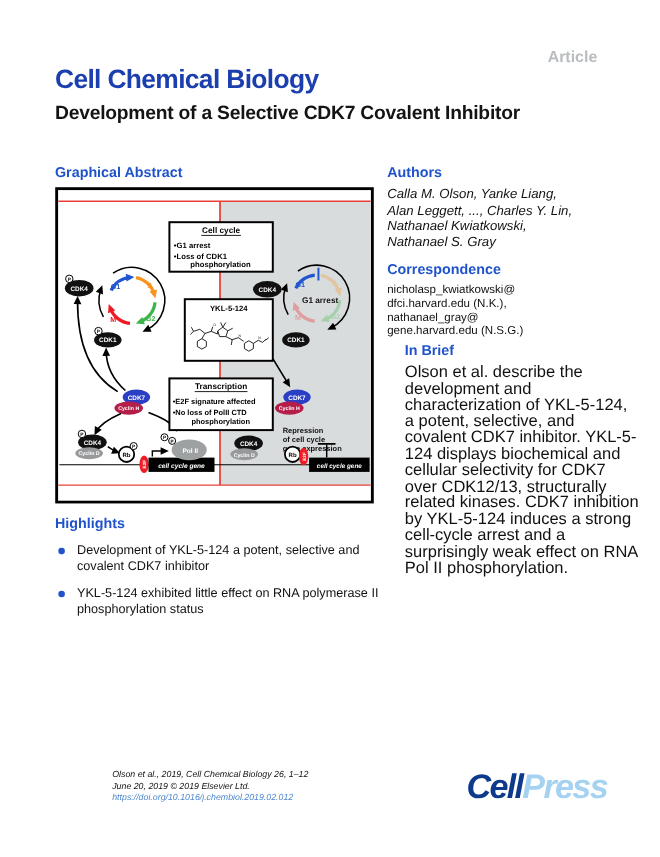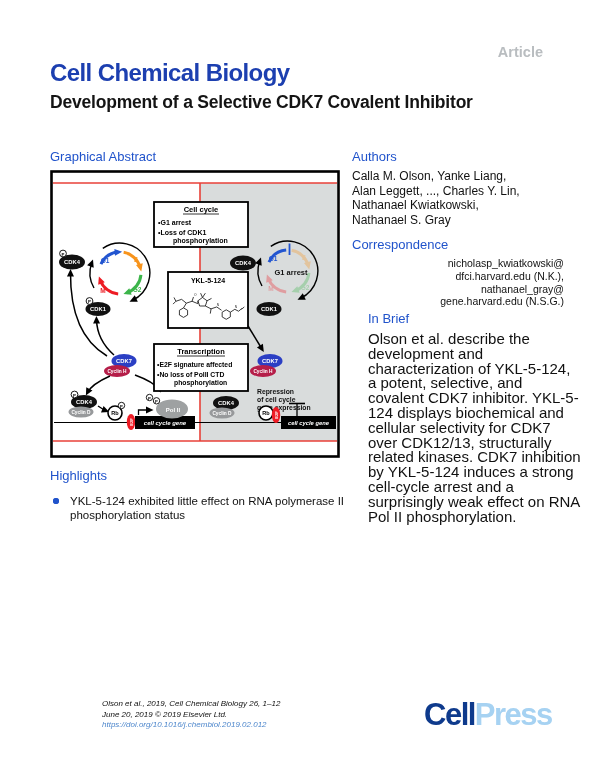--- a/index.html
+++ b/index.html
@@ -3,41 +3,41 @@
 <meta charset="utf-8">
 <style>
   * { margin:0; padding:0; box-sizing:border-box; }
   html,body { background:#ffffff; }
   body { width:600px; height:779px; position:relative; font-family:"Liberation Sans",sans-serif; overflow:hidden; }
 
   .article-label { position:absolute; top:44px; right:57px; font-size:14.5px; font-weight:bold; color:#b9bdc0; }
   .journal-title { position:absolute; left:50px; top:59px; font-size:24px; font-weight:bold; color:#1c3fb0; letter-spacing:-0.6px; }
   .paper-title { position:absolute; left:50px; top:92px; font-size:17.5px; font-weight:bold; color:#141414; line-height:21px; letter-spacing:-0.2px; }
 
-  .section-heading { font-size:13px; font-weight:normal; color:#2053cb; }
+  .section-heading { font-size:13px; font-weight:bold; color:#2053cb; }
   .ga-heading { position:absolute; left:50px; top:149px; }
 
   .figure-wrap { position:absolute; left:50px; top:170px; width:290px; height:288px; }
   .figure-wrap svg { display:block; }
   svg text { font-family:"Liberation Sans",sans-serif; }
 
   .authors { position:absolute; left:352px; top:149px; width:212px; }
-  .authors .lines { margin-top:5px; font-size:12px; line-height:14.6px; color:#111; }
+  .authors .lines { margin-top:5px; font-size:12px; line-height:14.6px; color:#111;font-style:italic; }
   .correspondence { position:absolute; left:352px; top:237px; width:212px; }
-  .correspondence .lines { margin-top:5px; font-size:10.5px; line-height:12.8px; color:#111;text-align:right; }
+  .correspondence .lines { margin-top:5px; font-size:10.5px; line-height:12.8px; color:#111; }
   .in-brief { position:absolute; left:368px; top:311px; width:214px; }
   .in-brief .text { margin-top:6px; font-size:15px; line-height:14.8px; color:#111; }
 
   .highlights { position:absolute; left:50px; top:468px; width:300px; }
   .hl-item { position:relative; margin-top:11px; padding-left:20px; font-size:11.5px; line-height:14px; color:#111; width:295px; }
   .hl-dot { position:absolute; left:3px; top:4px; width:6px; height:6px; border-radius:50%; background:#2053cb; }
 
   .footer-cite { position:absolute; left:102px; top:699px; font-size:8px; line-height:10.5px; color:#111;font-style:italic; }
   .footer-cite a { color:#4e87cc; text-decoration:none; }
-  .cellpress { position:absolute; left:424px; top:697px; font-size:31px; font-weight:bold; letter-spacing:-1.5px; }
+  .cellpress { position:absolute; left:424px; top:697px; font-size:31px; font-weight:bold; letter-spacing:-1.5px;font-style:italic; }
   .cp-cell { color:#0e3a8c; }
   .cp-press { color:#a6d2f2; }
 </style>
 </head>
 <body>
 
 <div class="article-label">Article</div>
 <div class="journal-title">Cell Chemical Biology</div>
 <div class="paper-title">
   <div>Development of a Selective CDK7 Covalent Inhibitor</div>
@@ -280,20 +280,21 @@
 
 <div class="in-brief">
   <div class="section-heading">In Brief</div>
   <div class="text">Olson et al. describe the development and characterization of YKL-5-124, a potent, selective, and covalent CDK7 inhibitor. YKL-5-124 displays biochemical and cellular selectivity for CDK7 over CDK12/13, structurally related kinases. CDK7 inhibition by YKL-5-124 induces a strong cell-cycle arrest and a surprisingly weak effect on RNA Pol II phosphorylation.</div>
 </div>
 
 <div class="highlights">
   <div class="section-heading">Highlights</div>
   <div class="hl-item">
     <span class="hl-dot"></span>
+    <span>Development of YKL-5-124 a potent, selective and covalent CDK7 inhibitor</span>
   </div>
   <div class="hl-item">
     <span class="hl-dot"></span>
     <span>YKL-5-124 exhibited little effect on RNA polymerase II phosphorylation status</span>
   </div>
 </div>
 
 <div class="footer-cite">
   <div>Olson et al., 2019, Cell Chemical Biology 26, 1–12</div>
   <div>June 20, 2019 © 2019 Elsevier Ltd.</div>

